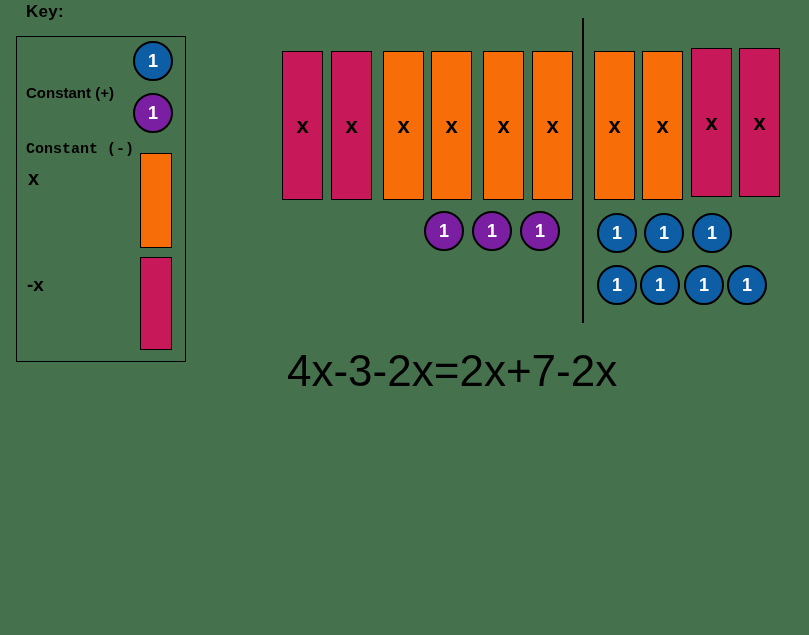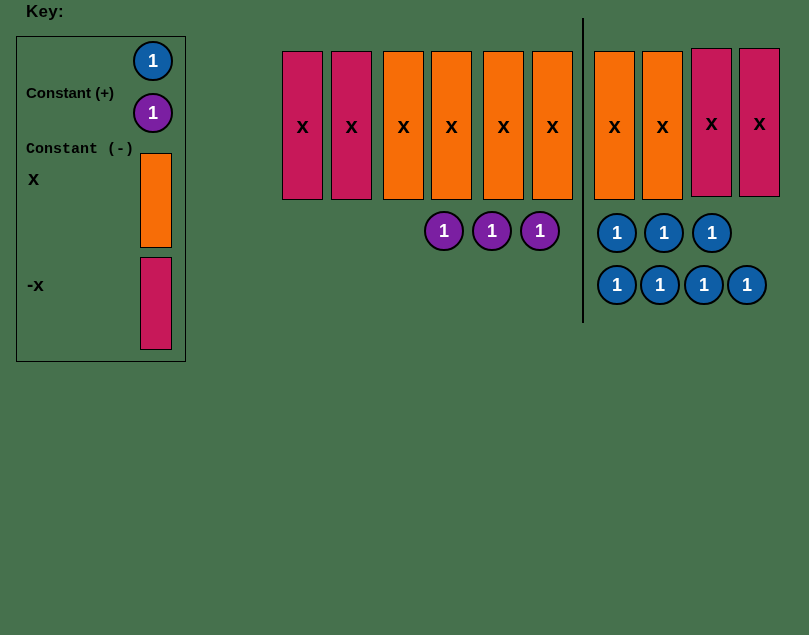--- a/index.html
+++ b/index.html
@@ -194,14 +194,15 @@
       <span class="unit-label">1</span>
     </div>
     <div class="unit pos-unit" style="left:684px; top:265px;">
       <span class="unit-label">1</span>
     </div>
     <div class="unit pos-unit" style="left:727px; top:265px;">
       <span class="unit-label">1</span>
     </div>
   </div>
 
+  <div class="equation">4x-3-2x=2x+7-2x</div>
 
 </div>
 
 </body></html>

